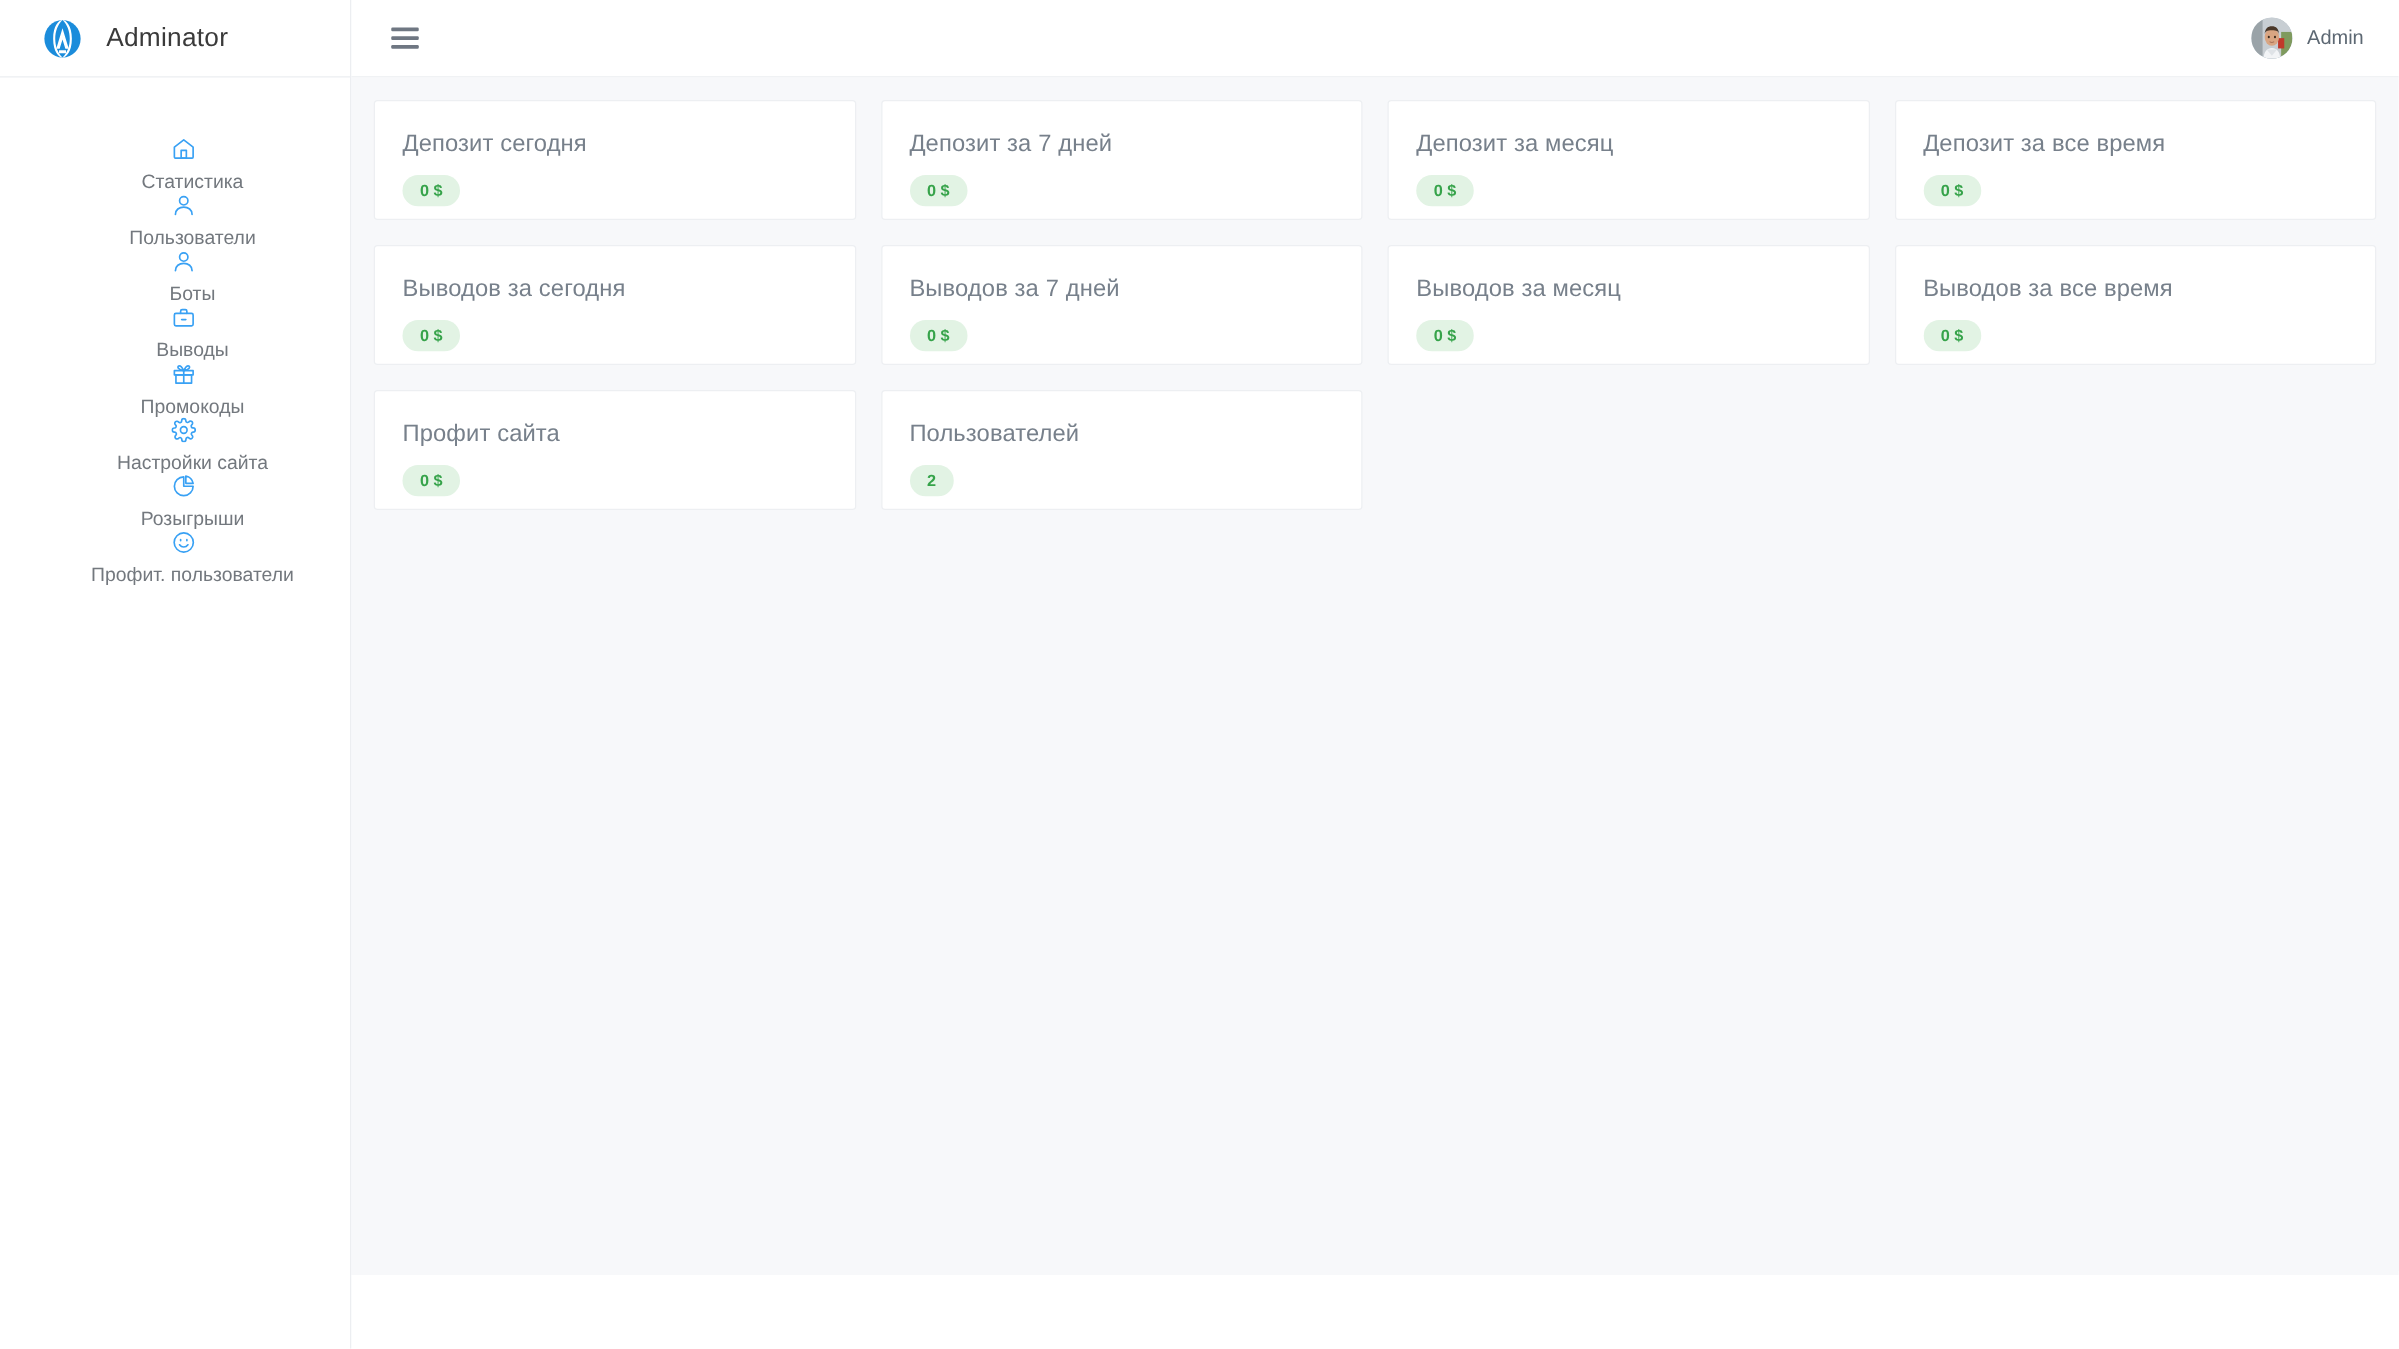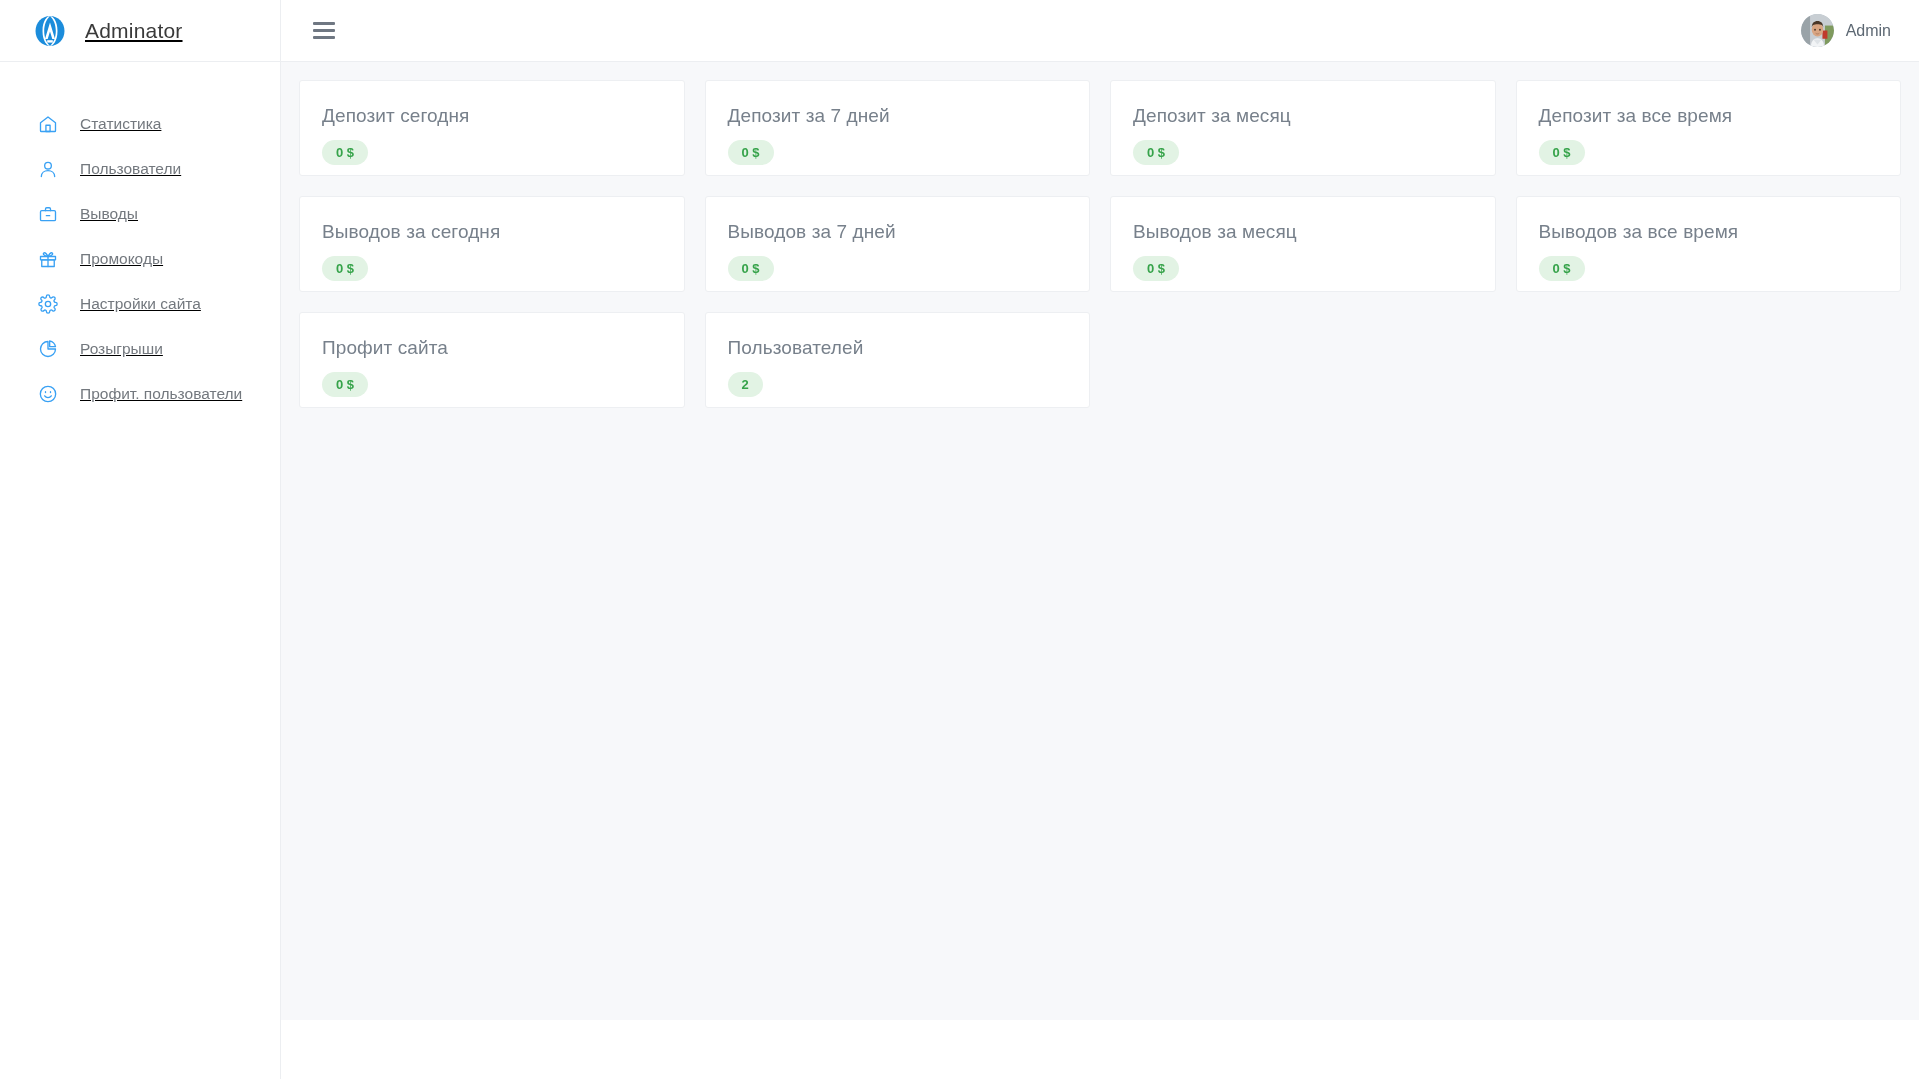--- a/index.html
+++ b/index.html
@@ -15,44 +15,44 @@
 
   
   .sidebar {
     width: 281px;
     height: 1079px;
     background: #ffffff;
     border-right: 1px solid #eceef1;
     flex: 0 0 281px;
     position: relative;
     z-index: 3;
-    text-decoration: underline;
   }
   .brand {
     height: 62px;
     display: flex;
     align-items: center;
     padding-left: 33px;
     border-bottom: 1px solid #eceef1;
   }
   .brand-logo { width: 34px; height: 34px; flex: 0 0 34px; }
   .brand-name {
     margin-left: 18px;
     font-size: 21px;
     color: #3a3a3a;
     letter-spacing: .2px;
   }
   .nav { padding-top: 39px; }
   .nav-item {
     display: flex;
     align-items: center;
     height: 45px;
-    padding-left: 30px;
+    padding-left: 14px;
     cursor: pointer;
     text-decoration: none;
+    flex-direction: column;
   }
   .nav-icon {
     width: 36px;
     flex: 0 0 36px;
     display: flex;
     align-items: center;
     justify-content: center;
     color: #39a1f4;
   }
   .nav-icon svg { display: block; }
@@ -192,20 +192,29 @@
       <div class="nav-item">
         <span class="nav-icon">
           <svg width="20" height="20" viewBox="0 0 24 24" fill="none" stroke="#39a1f4" stroke-width="1.6" stroke-linecap="round" stroke-linejoin="round">
             <circle cx="12" cy="8" r="4"></circle>
             <path d="M4 21 c0-4.4 3.6-7 8-7 s8 2.6 8 7"></path>
           </svg>
         </span>
         <span class="nav-label">Пользователи</span>
       </div>
 
+      <div class="nav-item">
+        <span class="nav-icon">
+          <svg width="20" height="20" viewBox="0 0 24 24" fill="none" stroke="#39a1f4" stroke-width="1.6" stroke-linecap="round" stroke-linejoin="round">
+            <circle cx="12" cy="8" r="4"></circle>
+            <path d="M4 21 c0-4.4 3.6-7 8-7 s8 2.6 8 7"></path>
+          </svg>
+        </span>
+        <span class="nav-label">Боты</span>
+      </div>
 
       <div class="nav-item">
         <span class="nav-icon">
           <svg width="20" height="20" viewBox="0 0 24 24" fill="none" stroke="#39a1f4" stroke-width="1.6" stroke-linecap="round" stroke-linejoin="round">
             <rect x="3" y="8" width="18" height="12" rx="1.5"></rect>
             <path d="M9 8 V6 a1.5 1.5 0 0 1 1.5-1.5 h3 A1.5 1.5 0 0 1 15 6 v2"></path>
             <path d="M10 14 h4"></path>
           </svg>
         </span>
         <span class="nav-label">Выводы</span>

